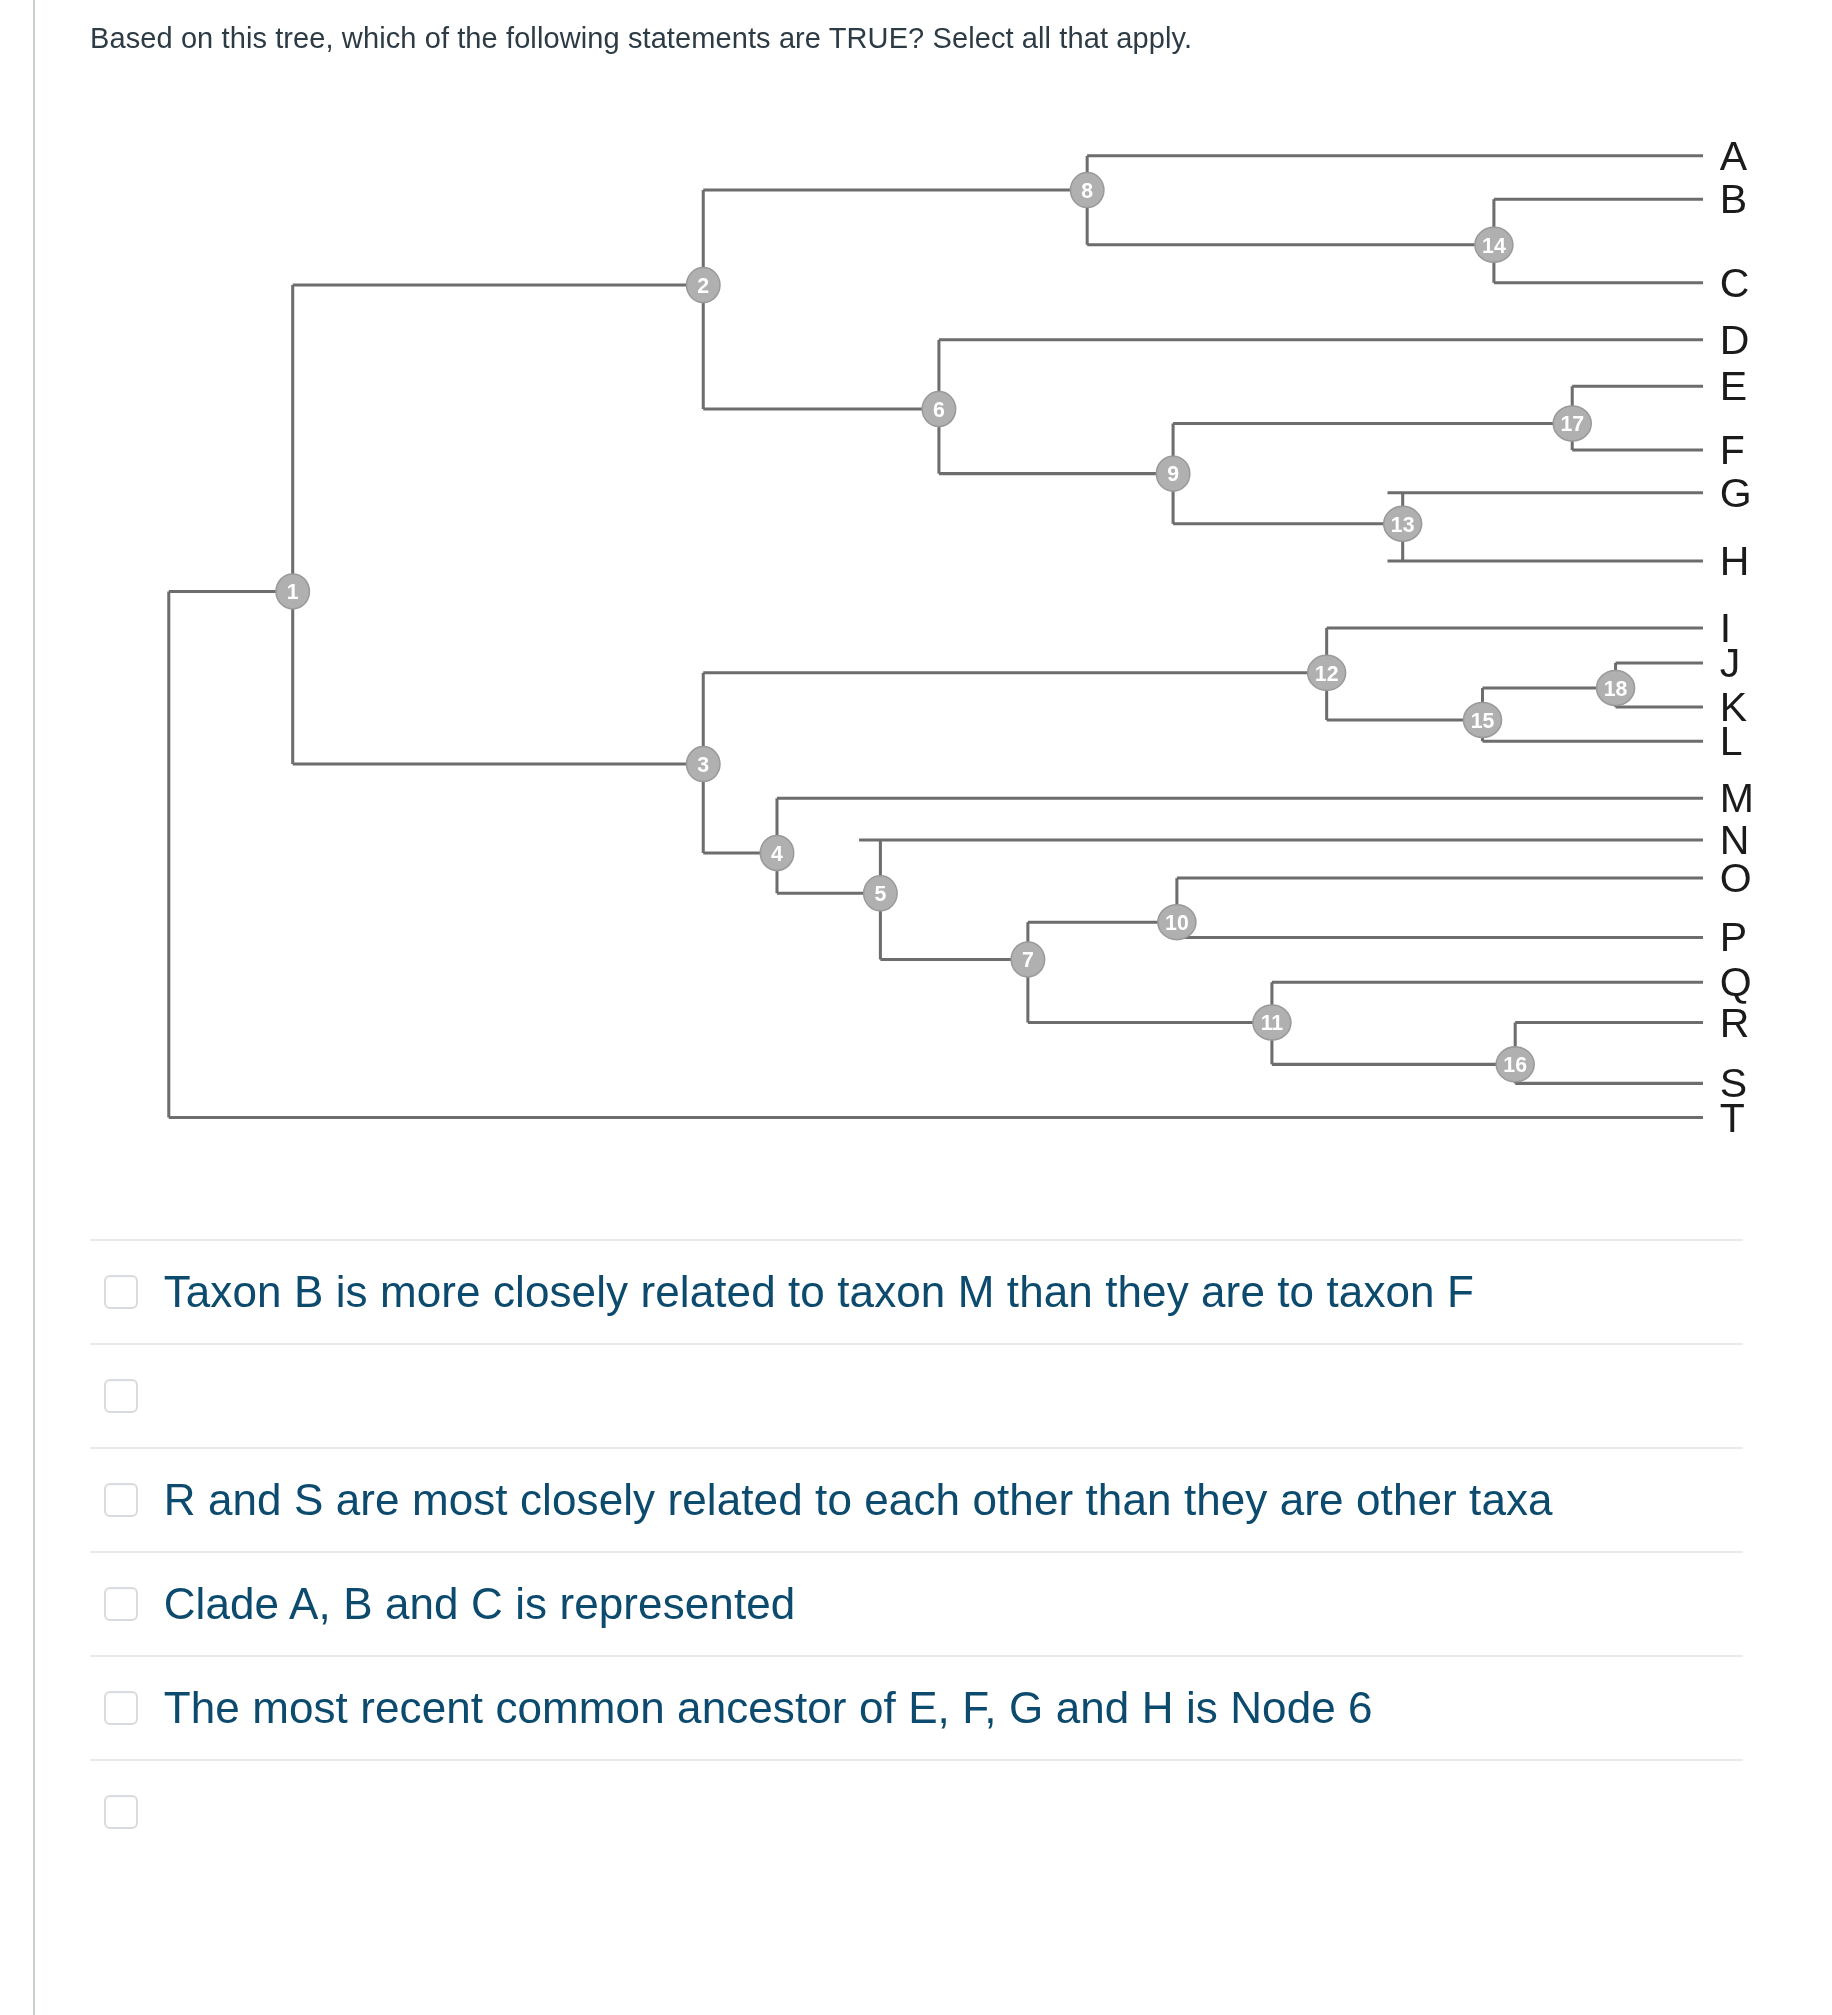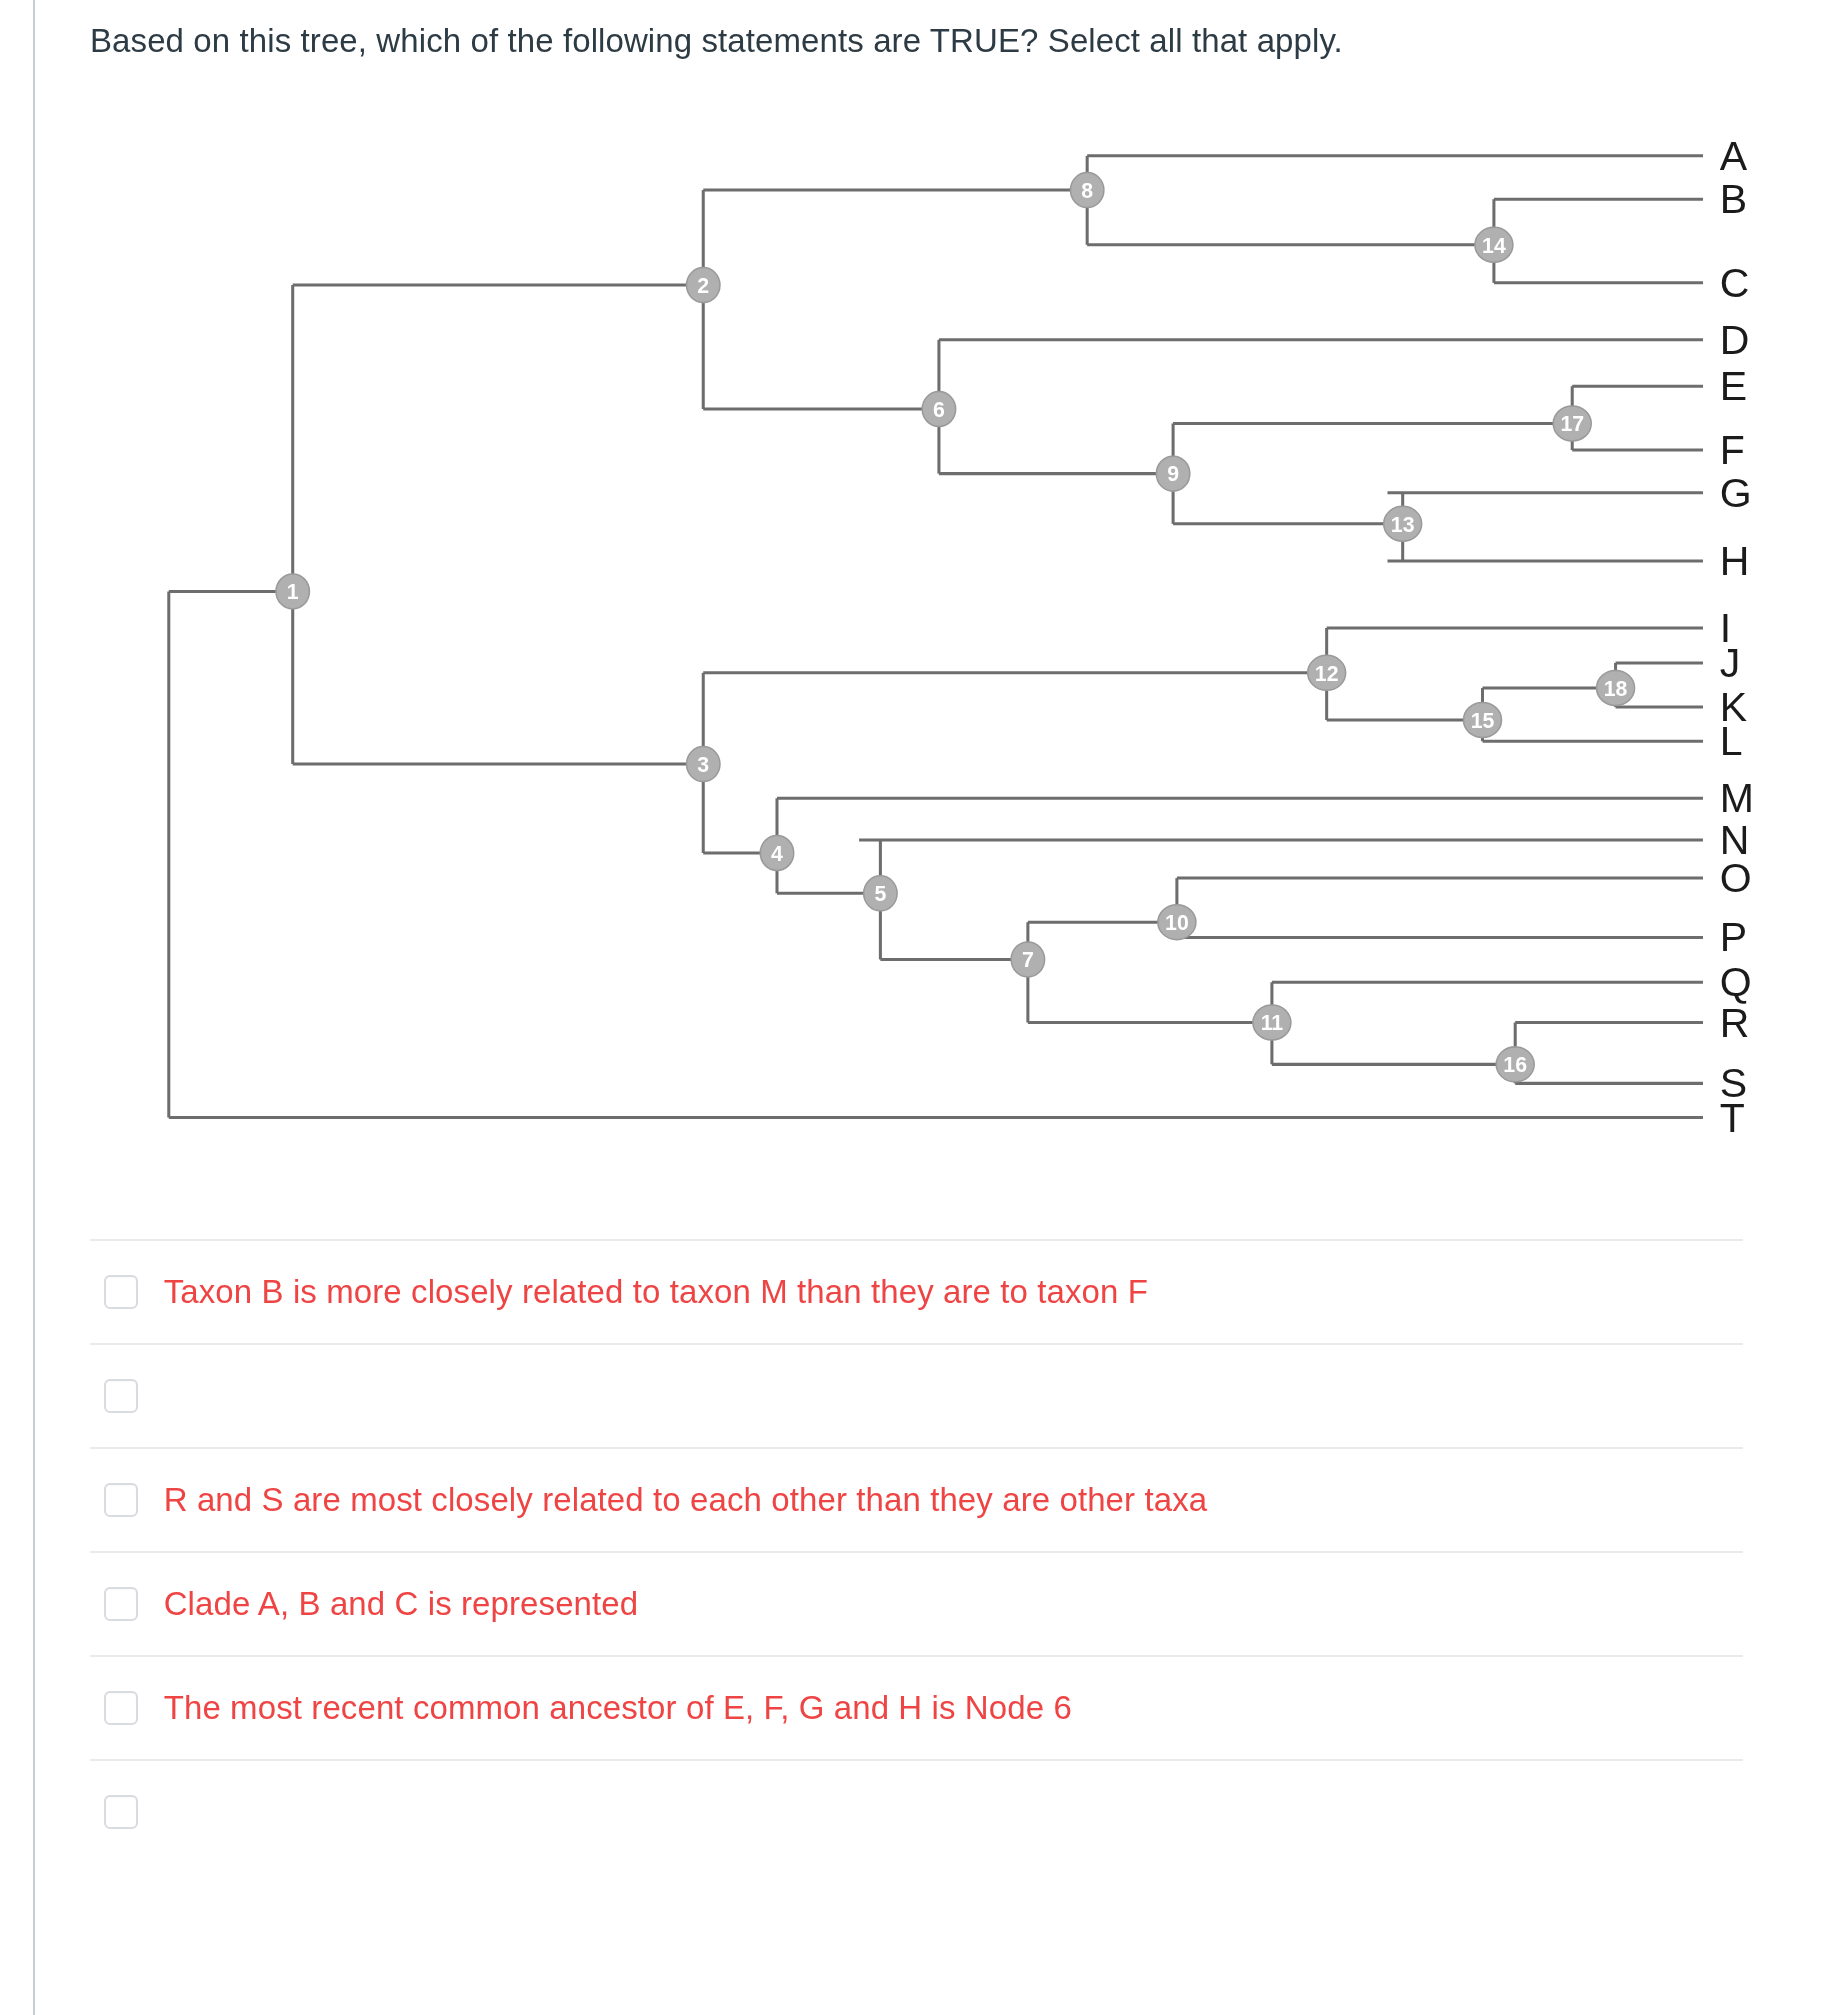--- a/index.html
+++ b/index.html
@@ -27,21 +27,21 @@
     top: 0;
     width: 2.3px;
     height: 2015px;
     background: #c7cdd1;
   }
   .prompt {
     position: absolute;
     left: 90px;
     top: 20px;
     width: 1672px;
-    font-size: 33px;
+    font-size: 29px;
     line-height: 1.25;
     font-weight: 400;
     color: #2d3b45;
     letter-spacing: 0.1px;
   }
   
   #tree-wrap {
     position: absolute;
     left: 0px;
     top: 0px;
@@ -96,23 +96,23 @@
     height: 30px;
     min-width: 30px;
     border: 2.3px solid #d8dce0;
     border-radius: 6px;
     background: #ffffff;
     margin-left: 13.7px;
     margin-right: 26px;
     box-shadow: inset 0 0.8px 1.5px rgba(0,0,0,.04);
   }
   .option-text {
-    font-size: 33px;
+    font-size: 44px;
     line-height: 1.2;
-    color: #ef4444;
+    color: #0c4a6e;
     font-weight: 400;
     letter-spacing: 0.1px;
   }
 </style>
 </head>
 <body>
 
 <div id="page">
 
   <div class="left-rule"></div>

